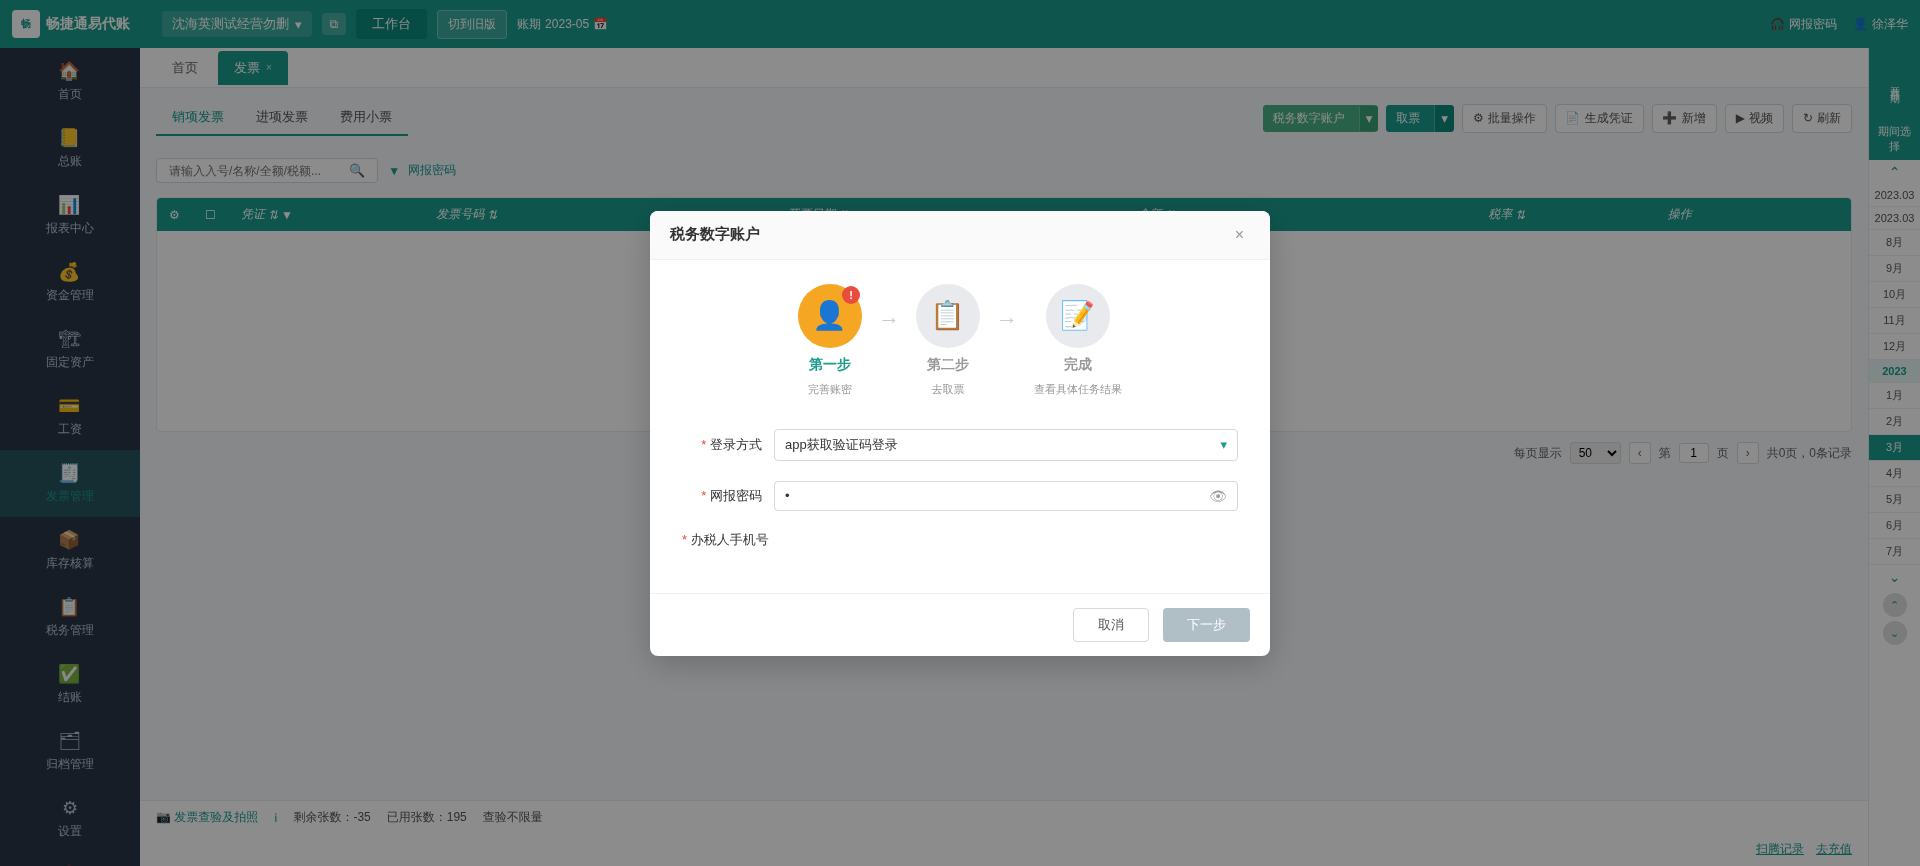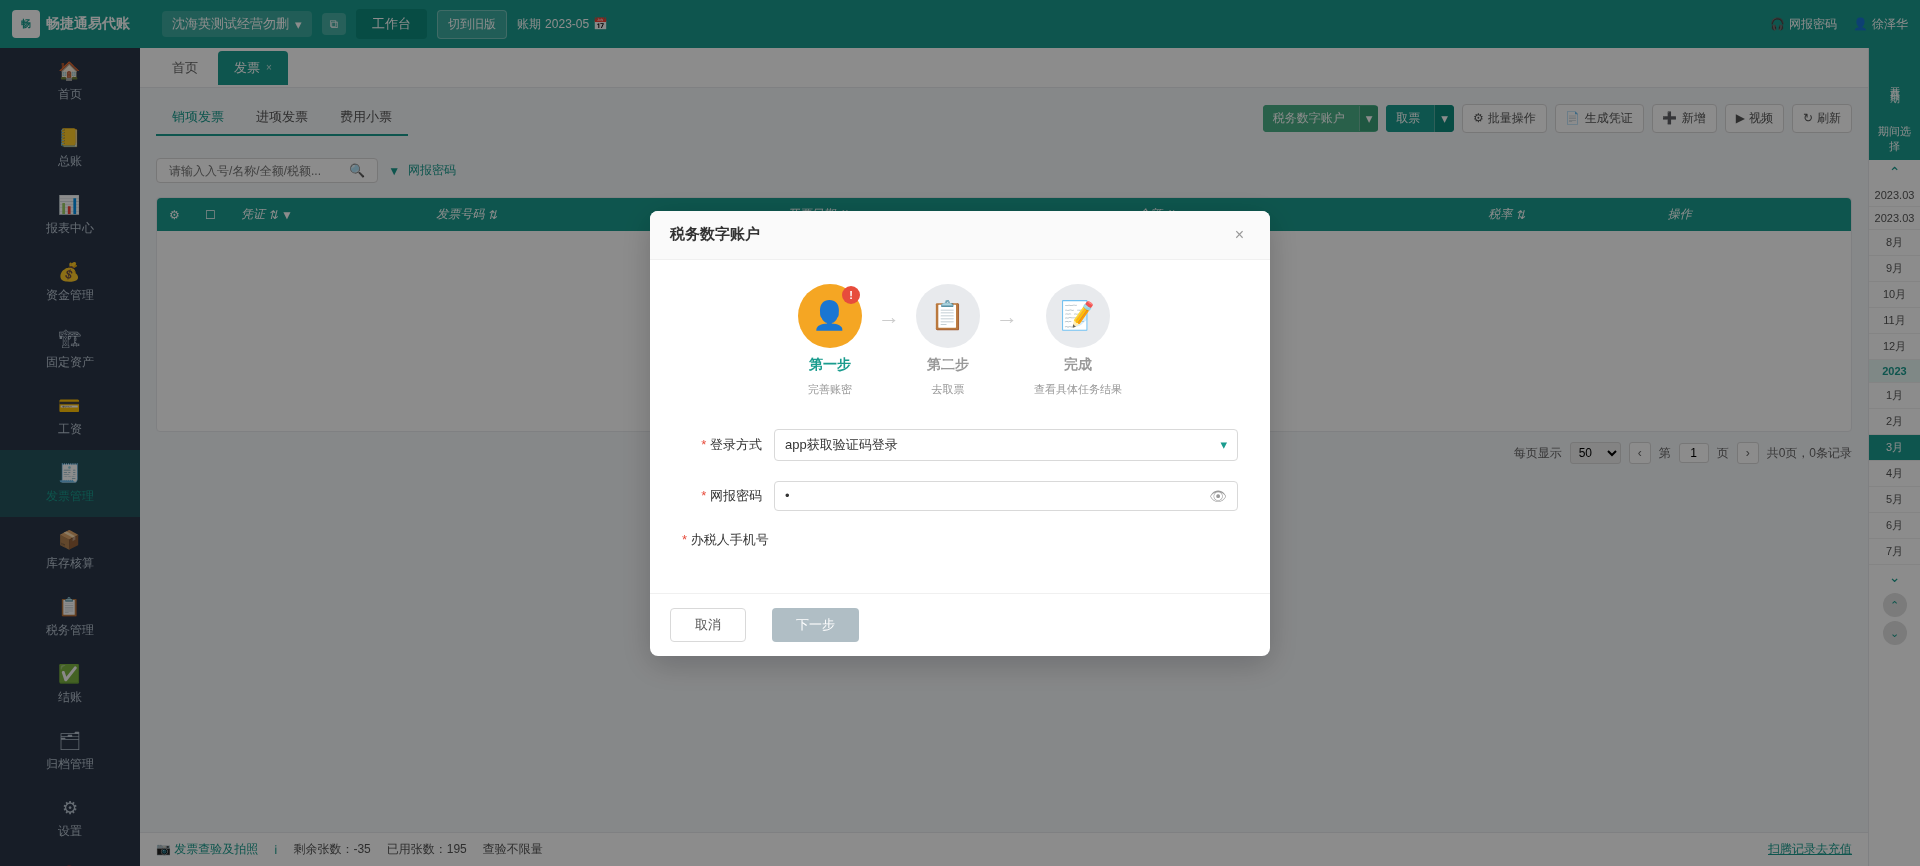--- a/index.html
+++ b/index.html
@@ -456,21 +456,22 @@
     }
     .eye-icon {
       color: #999;
       cursor: pointer;
       font-size: 14px;
     }
 
     
     .modal-footer {
       display: flex;
-      gap: 26px;
+      justify-content: flex-end;
+      gap: 14px;
       padding: 14px 20px;
       border-top: 1px solid #f0f0f0;
     }
     .btn-cancel {
       padding: 7px 24px;
       border: 1px solid #d9d9d9;
       background: white;
       border-radius: 4px;
       cursor: pointer;
       font-size: 13px;
@@ -722,21 +723,21 @@
 
     <div class="bottom-bar">
       <span style="color:#1a9c8e;cursor:pointer;">
         <span>📷</span>
         <span>发票查验及拍照</span>
       </span>
       <span style="color:#1a9c8e;">ℹ</span>
       <span>剩余张数：-35</span>
       <span>已用张数：195</span>
       <span>查验不限量</span>
-      <div style="margin-left:auto;display:flex;">
+      <div style="margin-left:auto;display:flex;gap:12px;margin-top:32px;">
         <span class="bottom-link">扫腾记录</span>
         <span class="bottom-link">去充值</span>
       </div>
     </div>
   </div>
 
   <div class="period-sidebar">
     <div class="open-btn">
       <span>开票日期</span>
     </div>

